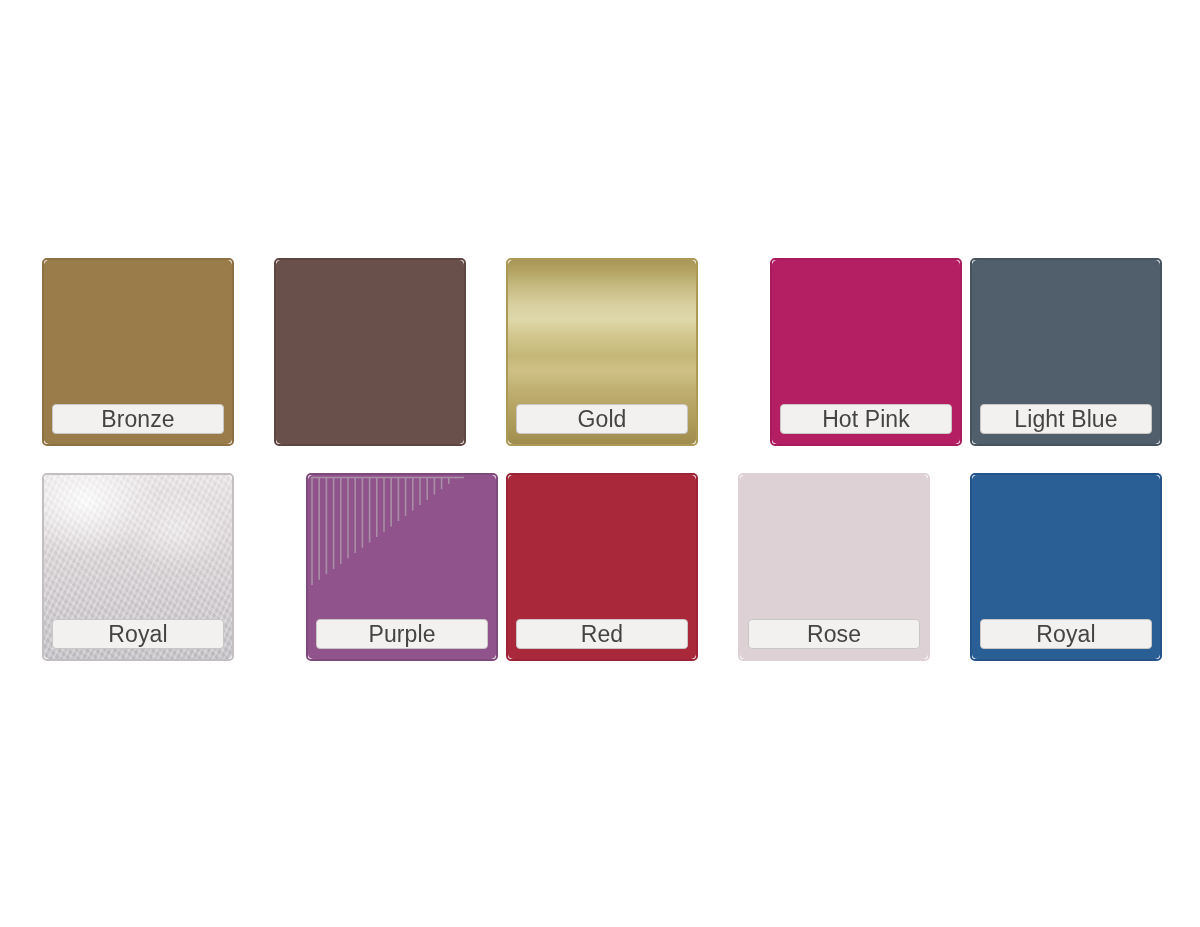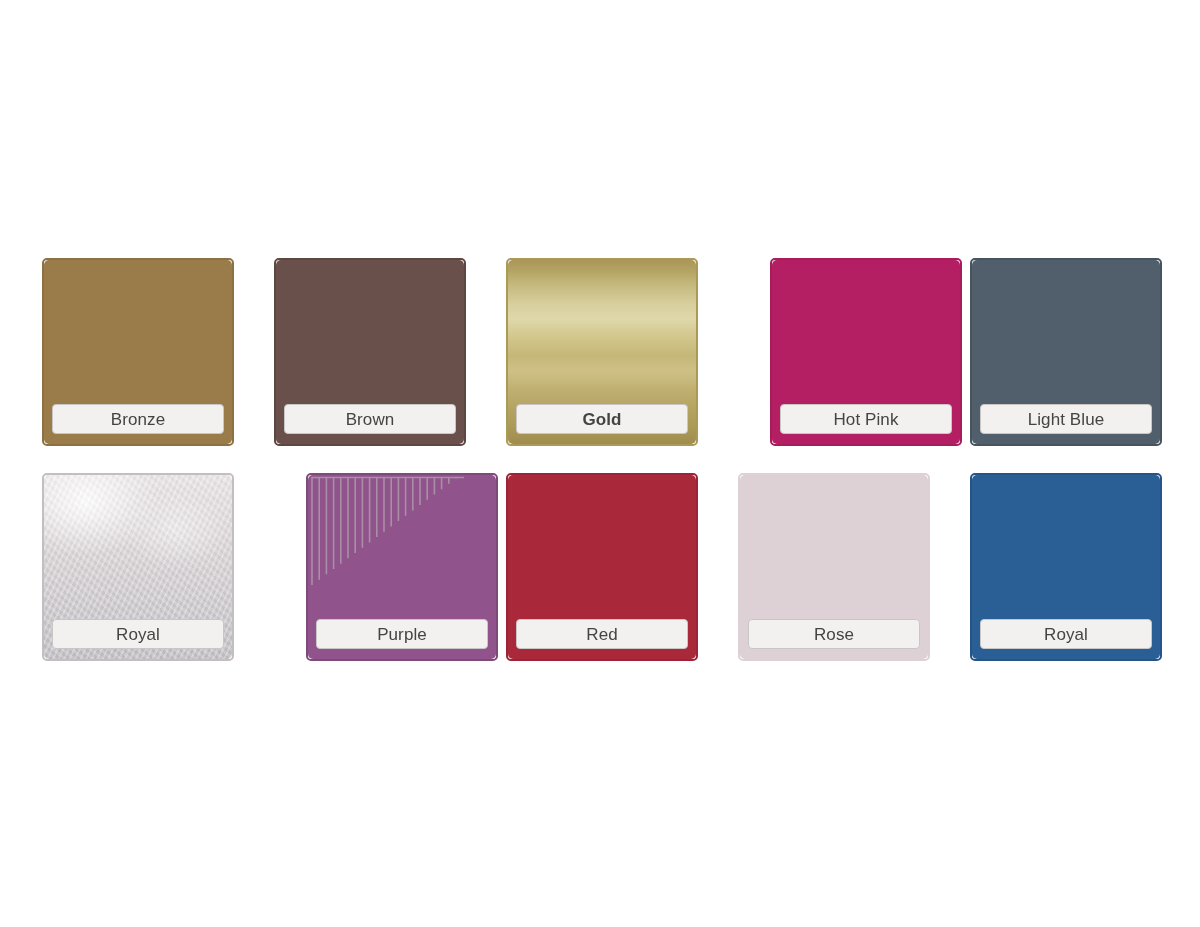--- a/index.html
+++ b/index.html
@@ -97,39 +97,38 @@
     right: 8px;
     bottom: 10px;
     height: 30px;
     background: #f2f1f0;
     border: 1px solid #c9c7c6;
     border-radius: 4px;
     display: flex;
     align-items: center;
     justify-content: center;
     color: #444444;
-    font-size: 17px;
+    font-size: 23px;
     line-height: 1;
     letter-spacing: .1px;
     box-sizing: border-box;
   }
 </style>
 </head>
 <body>
 
 <div id="swatch-grid">
     <div class="swatch" style="border: 2px solid rgb(141, 113, 67);">
       <div class="swatch-fill" style="background: rgb(154, 124, 74);"></div>
       <div class="swatch-label">Bronze</div>
     </div>
     <div class="swatch" style="border: 2px solid rgb(95, 71, 65);">
       <div class="swatch-fill" style="background: rgb(106, 80, 74);"></div>
-      <div class="swatch-label">Brown</div>
     </div>
-    <div class="swatch" style="border: 2px solid rgb(171, 154, 86); font-weight: bold;">
+    <div class="swatch" style="border: 2px solid rgb(171, 154, 86);">
       <div class="swatch-fill fill-gold"></div>
       <div class="swatch-label">Gold</div>
     </div>
     <div class="swatch" style="border: 2px solid rgb(168, 27, 92); margin-left: 32px;">
       <div class="swatch-fill" style="background: rgb(180, 31, 99);"></div>
       <div class="swatch-label">Hot Pink</div>
     </div>
     <div class="swatch" style="border: 2px solid rgb(70, 84, 95); text-decoration: underline;">
       <div class="swatch-fill" style="background: rgb(80, 95, 107);"></div>
       <div class="swatch-label">Light Blue</div>

